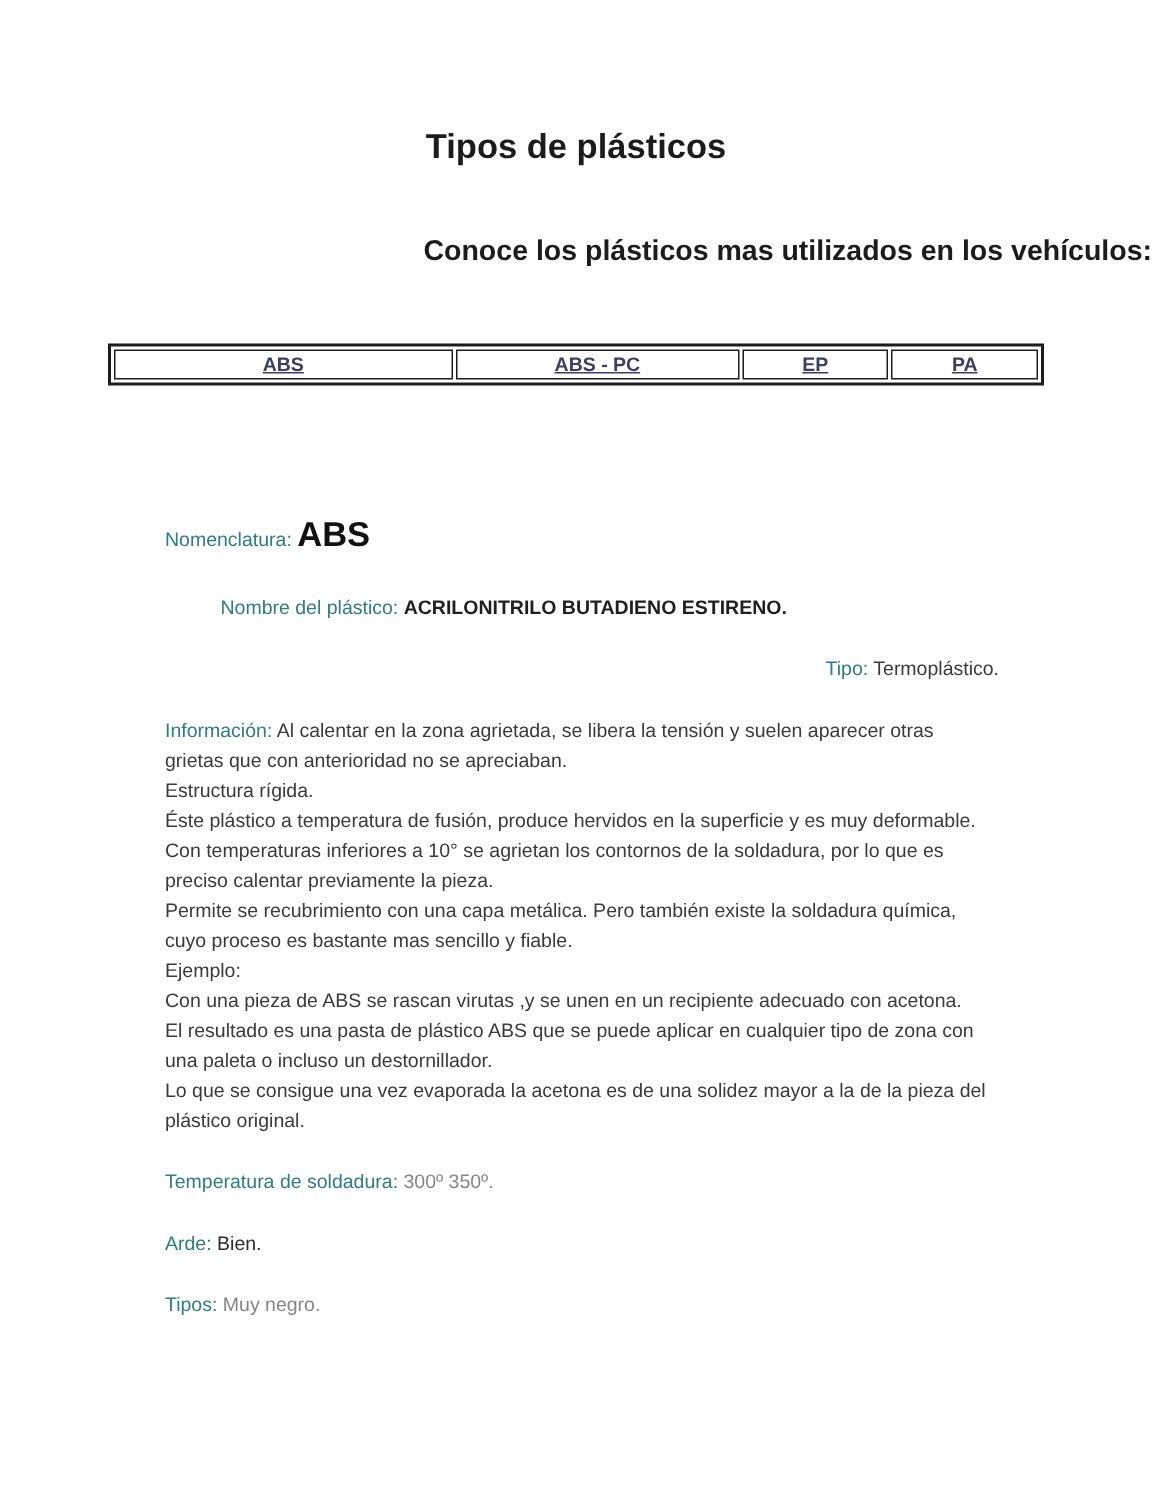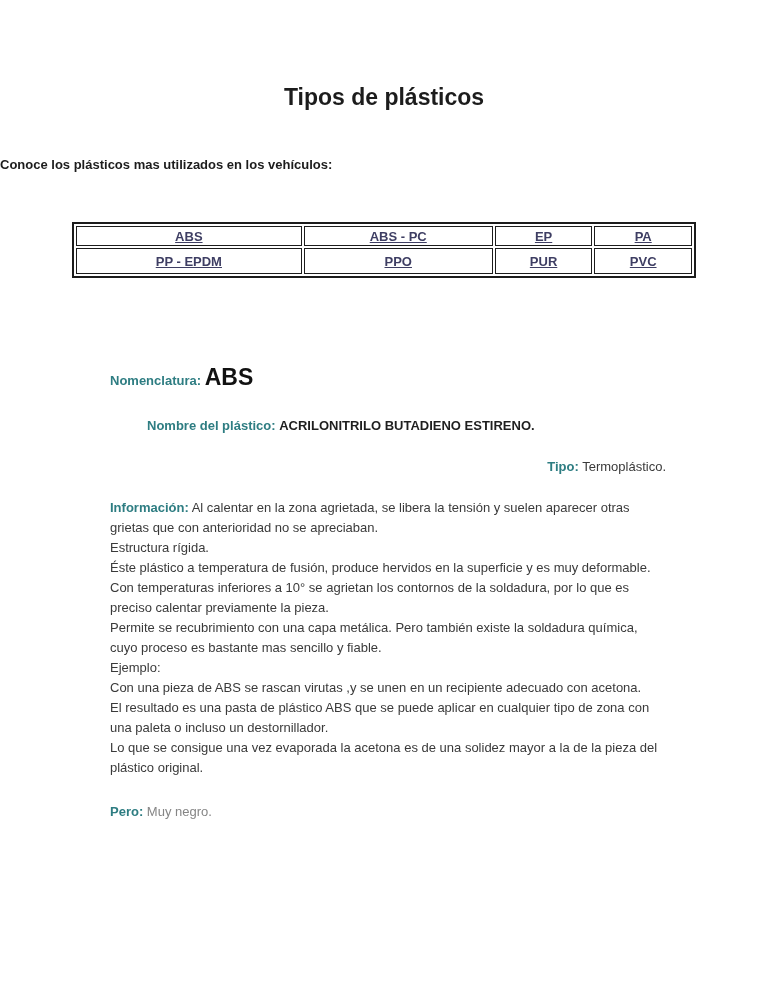--- a/index.html
+++ b/index.html
@@ -18,22 +18,22 @@
   .title {
     margin: 0;
     text-align: center;
     font-size: 23px;
     font-weight: bold;
     color: #1c1c1c;
   }
 
   .subtitle {
     margin: 46px 0 0 0;
-    text-align: left;
-    font-size: 13px;
+    text-align: right;
+    font-size: 19px;
     font-weight: bold;
     color: #1c1c1c;
   }
 
   table.plastics-table {
     margin: 50px auto 0 auto;
     width: 624px;
     border-collapse: separate;
     border-spacing: 2px;
     border: 2px solid #1c1c1c;
@@ -59,21 +59,21 @@
     cursor: pointer;
   }
 
   .content {
     margin-left: 110px;
     width: 556px;
     font-size: 13px;
   }
 
   .sec { margin: 0; }
-  .label { color: #2e7d82; font-weight: bold; }
+  .label { color: #2e7d82; font-weight: normal; }
 
   .sec-nomenclatura { margin-top: 86px; }
   .val-huge { font-size: 23px; font-weight: bold; color: #111111; }
 
   .sec-nombre { margin-top: 27px; padding-left: 37px; }
   .val-bold { font-weight: bold; color: #1f1f1f; }
 
   .sec-tipo { margin-top: 26px; text-align: right; }
   .val-dark { color: #3a3a3a; }
 
@@ -97,26 +97,20 @@
 
   <p class="subtitle">Conoce los plásticos mas utilizados en los vehículos:</p>
 
   <table class="plastics-table">
     <tbody>
         <tr>
       <td class="col-1"><a>ABS</a></td>
       <td class="col-2"><a>ABS - PC</a></td>
       <td class="col-3"><a>EP</a></td>
       <td class="col-4"><a>PA</a></td>
-    </tr>
-    <tr class="tall">
-      <td><a>PP - EPDM</a></td>
-      <td><a>PPO</a></td>
-      <td><a>PUR</a></td>
-      <td><a>PVC</a></td>
     </tr>
   </tbody>
     </table>
 
   <div class="content">
 
     <p class="sec sec-nomenclatura">
       <span class="label">Nomenclatura:</span>
       <span class="val-huge">ABS</span>
     </p>
@@ -142,21 +136,29 @@
 Permite se recubrimiento con una capa metálica. Pero también existe la soldadura química,
 cuyo proceso es bastante mas sencillo y fiable.
 Ejemplo:
 Con una pieza de ABS se rascan virutas ,y se unen en un recipiente adecuado con acetona.
 El resultado es una pasta de plástico ABS que se puede aplicar en cualquier tipo de zona con
 una paleta o incluso un destornillador.
 Lo que se consigue una vez evaporada la acetona es de una solidez mayor a la de la pieza del
 plástico original.</span>
     </p>
 
+    <p class="sec sec-temperatura">
+      <span class="label">Temperatura de soldadura:</span>
+      <span class="val-gray">300º 350º.</span>
+    </p>
 
+    <p class="sec sec-arde">
+      <span class="label">Arde:</span>
+      <span class="val-black">Bien.</span>
+    </p>
 
     <p class="sec sec-humo">
-      <span class="label">Pero:</span>
+      <span class="label">Tipos:</span>
       <span class="val-gray">Muy negro.</span>
     </p>
 
   </div>
 </div>
 
 </body></html>

